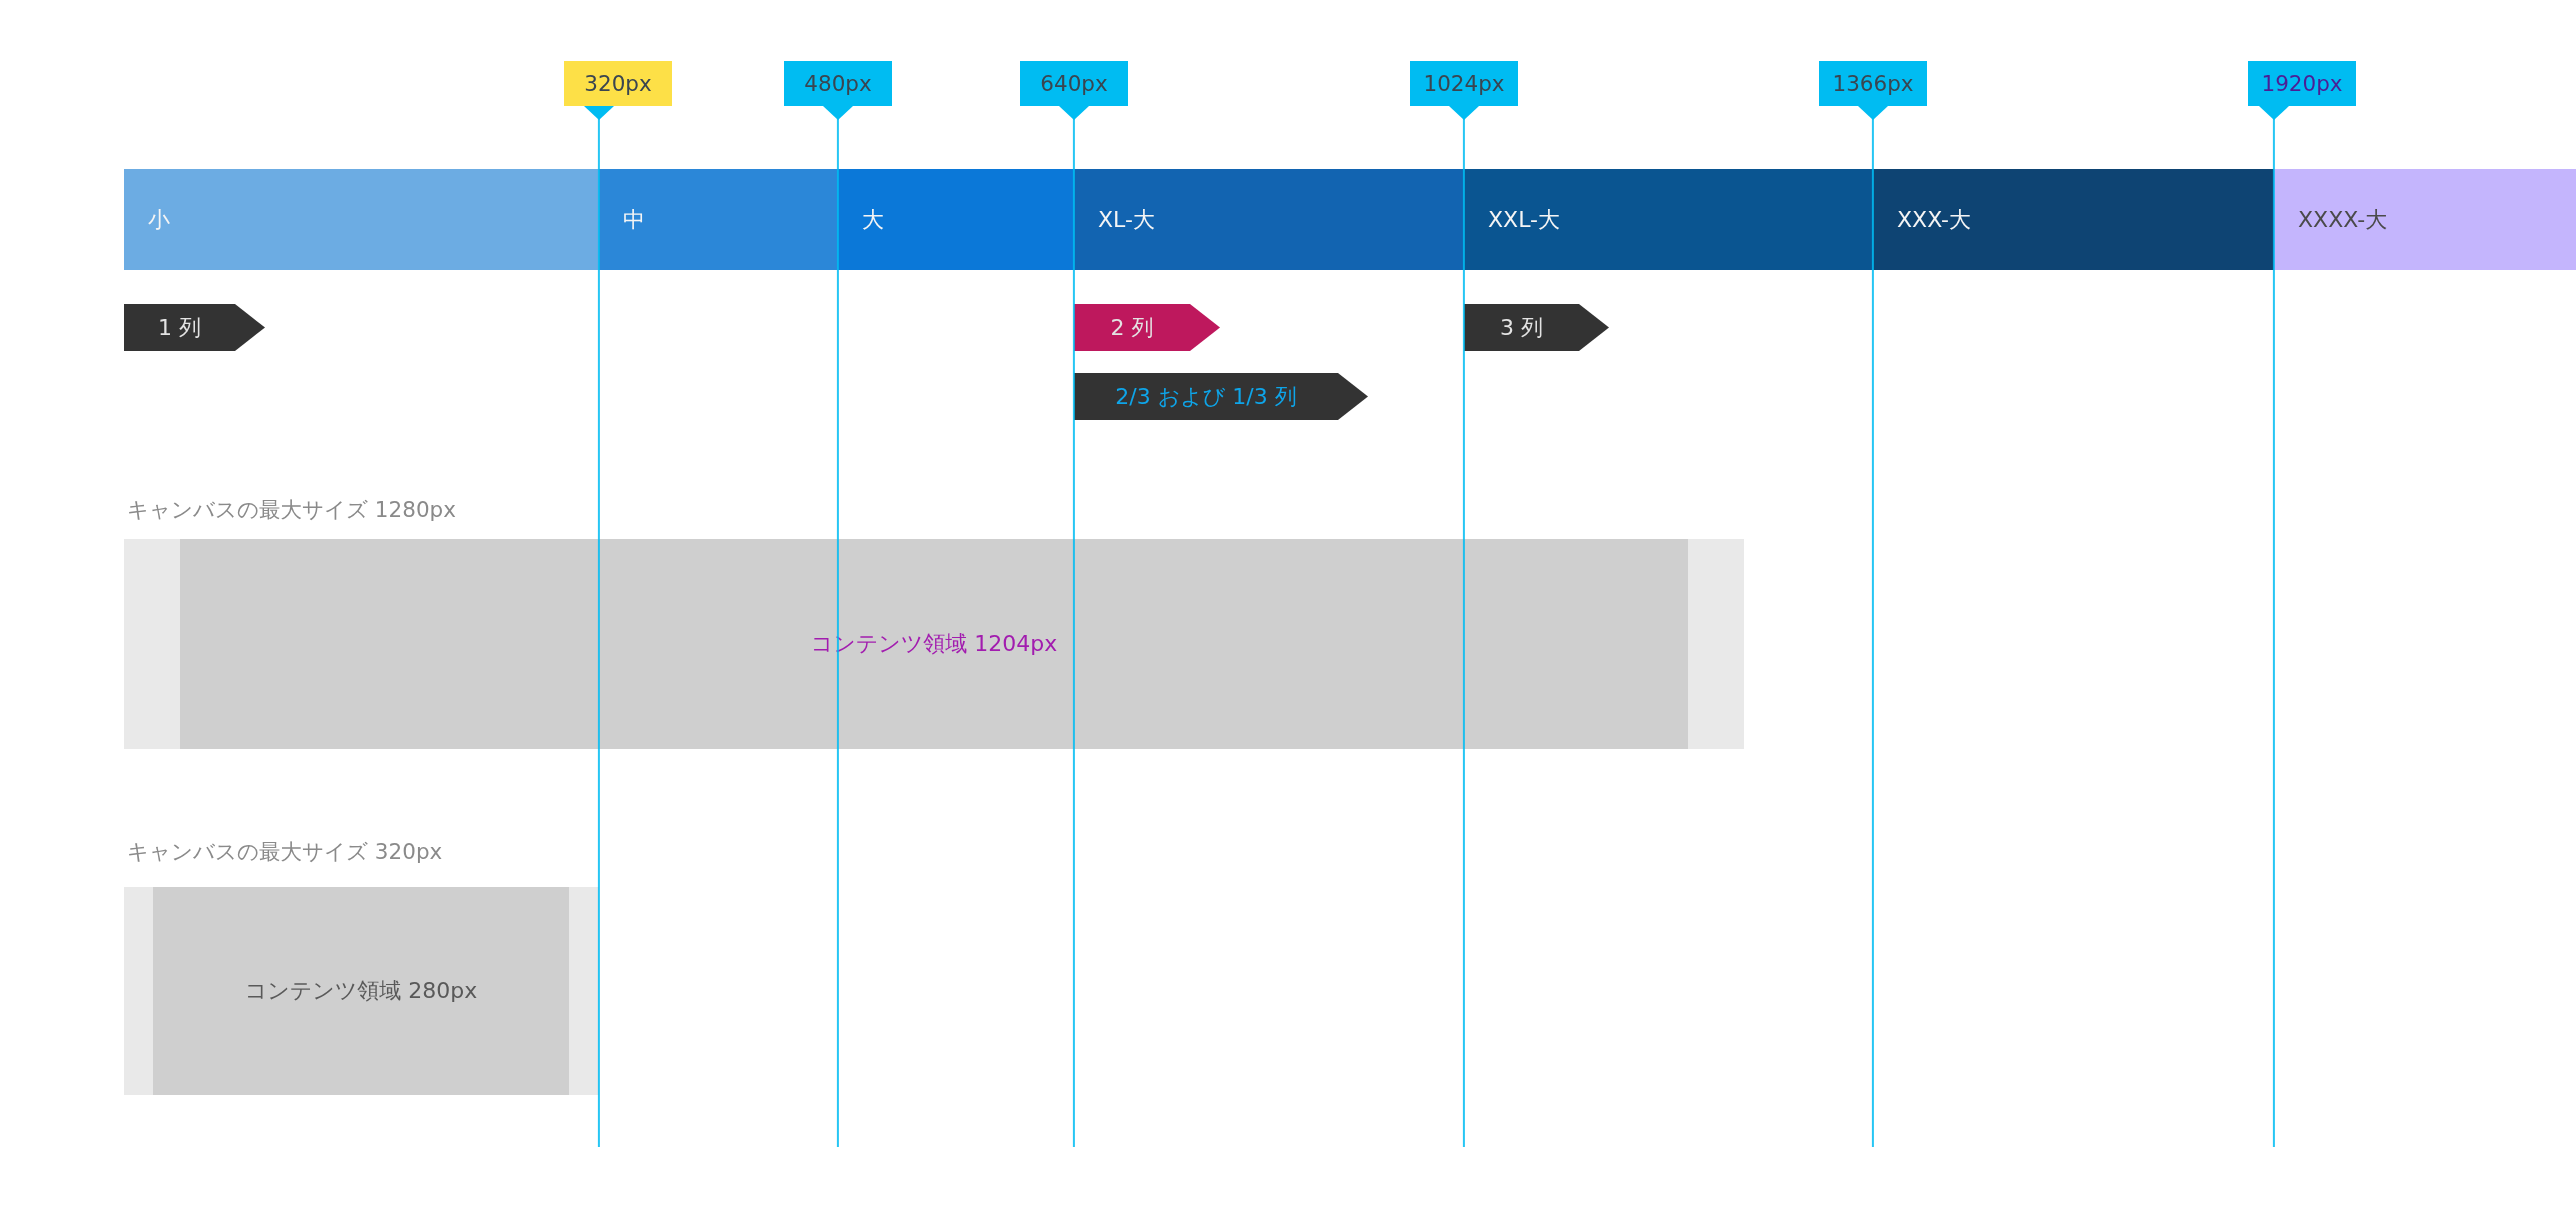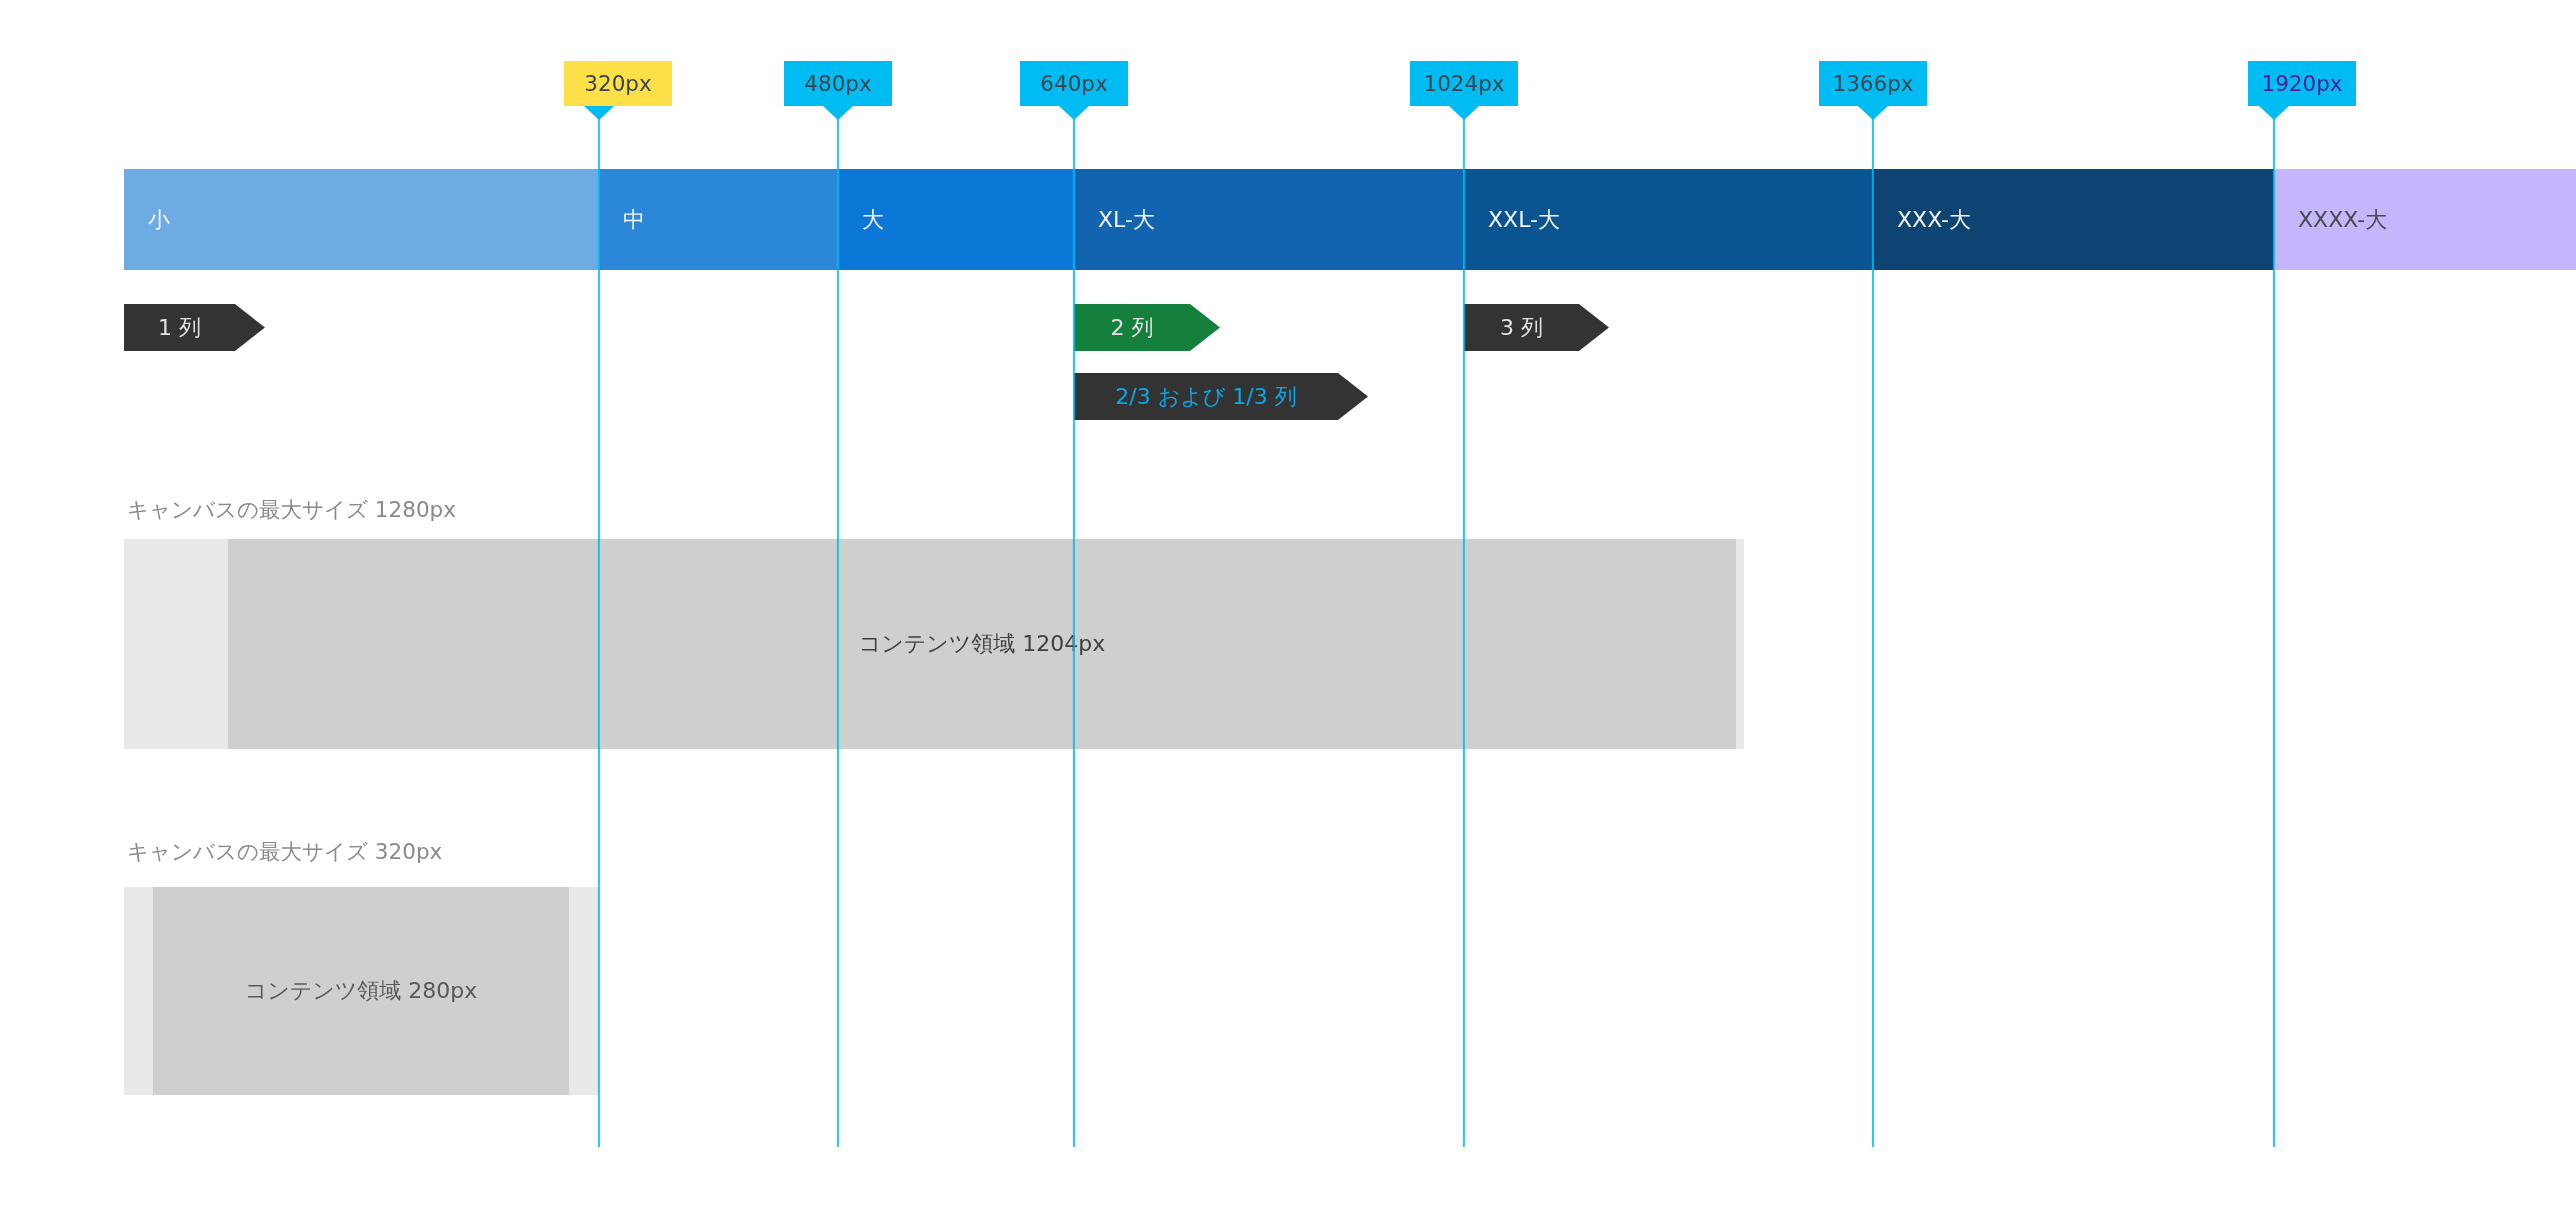--- a/index.html
+++ b/index.html
@@ -98,28 +98,28 @@
       <div class="band-seg" style="left: 124px; width: 475px; background: rgb(108, 172, 227); color: rgb(245, 245, 245);">小</div>
       <div class="band-seg" style="left: 599px; width: 239px; background: rgb(43, 135, 216); color: rgb(245, 245, 245);">中</div>
       <div class="band-seg" style="left: 838px; width: 236px; background: rgb(11, 120, 216); color: rgb(245, 245, 245);">大</div>
       <div class="band-seg" style="left: 1074px; width: 390px; background: rgb(18, 100, 177); color: rgb(245, 245, 245);">XL-大</div>
       <div class="band-seg" style="left: 1464px; width: 409px; background: rgb(10, 85, 145); color: rgb(245, 245, 245);">XXL-大</div>
       <div class="band-seg" style="left: 1873px; width: 401px; background: rgb(14, 68, 115); color: rgb(245, 245, 245);">XXX-大</div>
       <div class="band-seg" style="left: 2274px; width: 302px; background: #c4b5fd; color: rgb(74, 74, 74);">XXXX-大</div>
     </div>
   <div id="coltags">
       <div class="coltag" style="left: 124px; top: 304px; width: 141px; background: rgb(51, 51, 51); color: rgb(227, 227, 227);">1 列</div>
-      <div class="coltag" style="left: 1074px; top: 304px; width: 146px; background: #15803d; color: rgb(227, 227, 227);">2 列</div>
+      <div class="coltag" style="left: 1074px; top: 304px; width: 146px; background: #be185d; color: rgb(227, 227, 227);">2 列</div>
       <div class="coltag" style="left: 1464px; top: 304px; width: 145px; background: rgb(51, 51, 51); color: rgb(227, 227, 227);">3 列</div>
       <div class="coltag" style="left: 1074px; top: 373px; width: 294px; background: rgb(51, 51, 51); color: #0ea5e9;">2/3 および 1/3 列</div>
     </div>
 
   <div id="canvas1-label" class="canvas-label" style="color: rgb(138, 138, 138);">キャンバスの最大サイズ 1280px</div>
   <div id="canvas1-outer" class="canvas-outer" style="background: rgb(233, 233, 233);">
-    <div id="canvas1-inner" class="canvas-inner" style="background: rgb(207, 207, 207); color: #404040; margin-left: 48px;">コンテンツ領域 1204px</div>
+    <div id="canvas1-inner" class="canvas-inner" style="background: rgb(207, 207, 207); color: #a21caf;">コンテンツ領域 1204px</div>
   </div>
 
   <div id="canvas2-label" class="canvas-label" style="color: rgb(138, 138, 138);">キャンバスの最大サイズ 320px</div>
   <div id="canvas2-outer" class="canvas-outer" style="background: rgb(233, 233, 233);">
     <div id="canvas2-inner" class="canvas-inner" style="background: rgb(207, 207, 207); color: rgb(89, 89, 89);">コンテンツ領域 280px</div>
   </div>
 
 </div>
 
 

